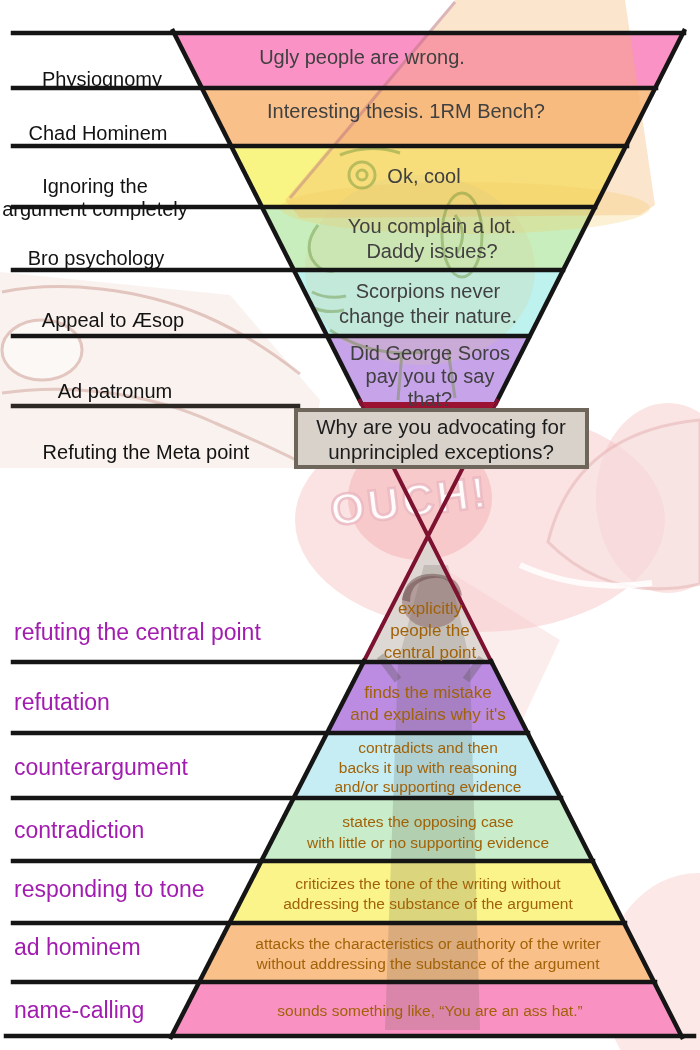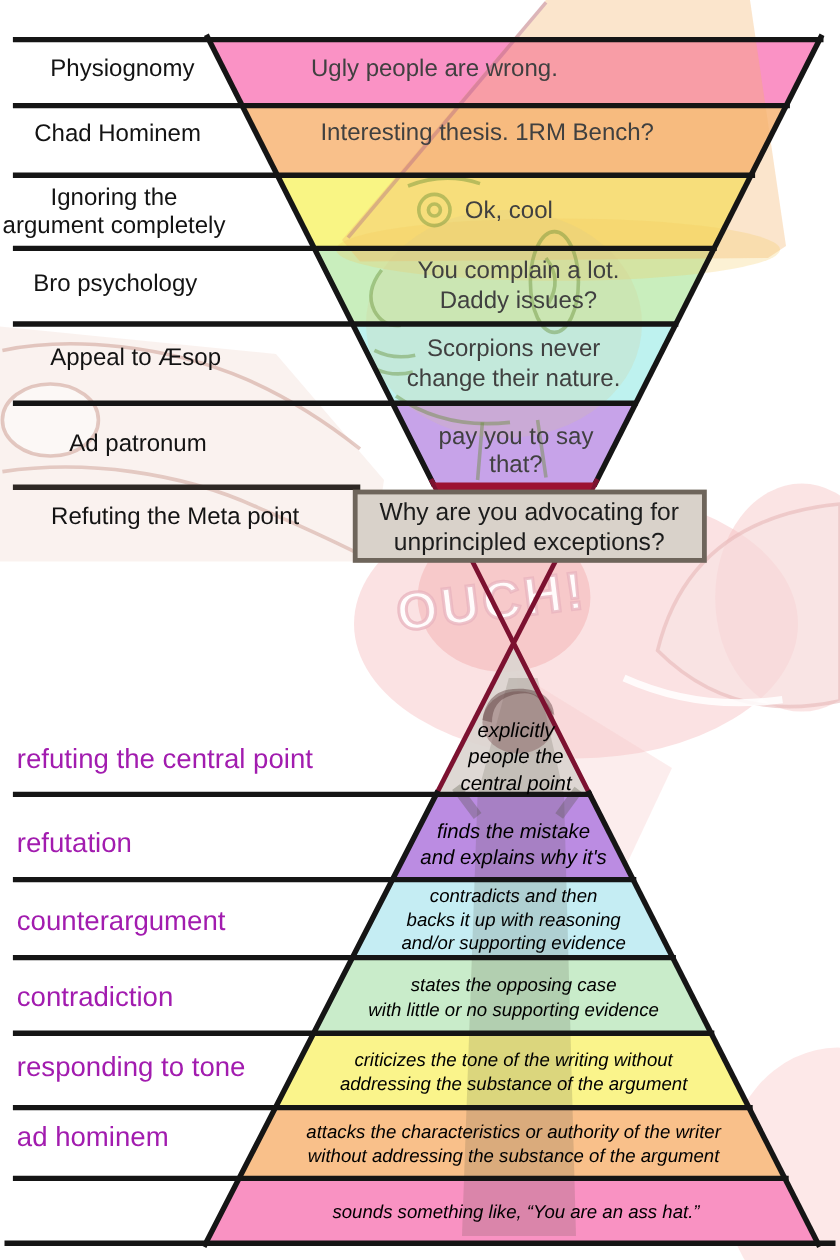--- a/index.html
+++ b/index.html
@@ -1,27 +1,27 @@
 <!DOCTYPE html>
 <html><head>
 <meta charset="utf-8">
 <style>
   html,body{margin:0;padding:0;background:#fff;}
   .stage{position:relative;width:700px;height:1050px;background:#ffffff;overflow:hidden;
          font-family:"Liberation Sans",sans-serif;}
   .stage svg{position:absolute;left:0;top:0;}
   .lbl{position:absolute;transform:translate(-50%,-50%);font-size:20px;line-height:23px;
-       color:#131313;text-align:center;white-space:nowrap;}
+       color:#131313;text-align:center;white-space:nowrap;margin-top:21px;}
   .lbl.wrap{white-space:normal;width:200px;}
   .lbl2{position:absolute;left:14px;transform:translateY(-50%);font-size:23px;line-height:26px;
         color:#a21caf;white-space:nowrap;}
   .ttxt{position:absolute;transform:translate(-50%,-50%);text-align:center;color:#404040;
         font-size:20px;line-height:24px;white-space:nowrap;}
-  .btxt{position:absolute;transform:translate(-50%,-50%);text-align:center;color:#000000;
-        font-size:15.5px;line-height:20px;white-space:nowrap;font-style:italic;}
+  .btxt{position:absolute;transform:translate(-50%,-50%);text-align:center;color:#a16207;
+        font-size:15.5px;line-height:20px;white-space:nowrap;}
   .ln{display:block;}
 </style>
 </head>
 <body>
 
 <div class="stage">
 
   <svg width="700" height="1050" viewBox="0 0 700 1050">
 
     <g stroke="none">
@@ -130,34 +130,36 @@
   <div class="ttxt" style="left:424px;top:176px">Ok, cool</div>
   <div class="ttxt" style="left:432px;top:239px;line-height:25px">
     <span class="ln">You complain a lot.</span>
     <span class="ln">Daddy issues?</span>
   </div>
   <div class="ttxt" style="left:428px;top:304px;line-height:25px">
     <span class="ln">Scorpions never</span>
     <span class="ln">change their nature.</span>
   </div>
   <div class="ttxt" style="left:430px;top:376px;line-height:23px">
+    <span class="ln">Did George Soros</span>
     <span class="ln">pay you to say</span>
     <span class="ln">that?</span>
   </div>
   <div class="ttxt" style="left:441px;top:439px;line-height:25px;font-size:20.5px;color:#1c1c1c">
     <span class="ln">Why are you advocating for</span>
     <span class="ln">unprincipled exceptions?</span>
   </div>
 
   <div class="lbl2" style="top:632px">refuting the central point</div>
   <div class="lbl2" style="top:702px">refutation</div>
   <div class="lbl2" style="top:767px">counterargument</div>
   <div class="lbl2" style="top:830px">contradiction</div>
   <div class="lbl2" style="top:889px">responding to tone</div>
   <div class="lbl2" style="top:947px">ad hominem</div>
+  <div class="lbl2" style="top:1010px">name-calling</div>
 
   <div class="btxt" style="left:430px;top:631px;font-size:17px;line-height:22px">
     <span class="ln">explicitly</span>
     <span class="ln">people the</span>
     <span class="ln">central point</span>
   </div>
   <div class="btxt" style="left:428px;top:704px;font-size:17px;line-height:22px">
     <span class="ln">finds the mistake</span>
     <span class="ln">and explains why it's</span>
   </div>

